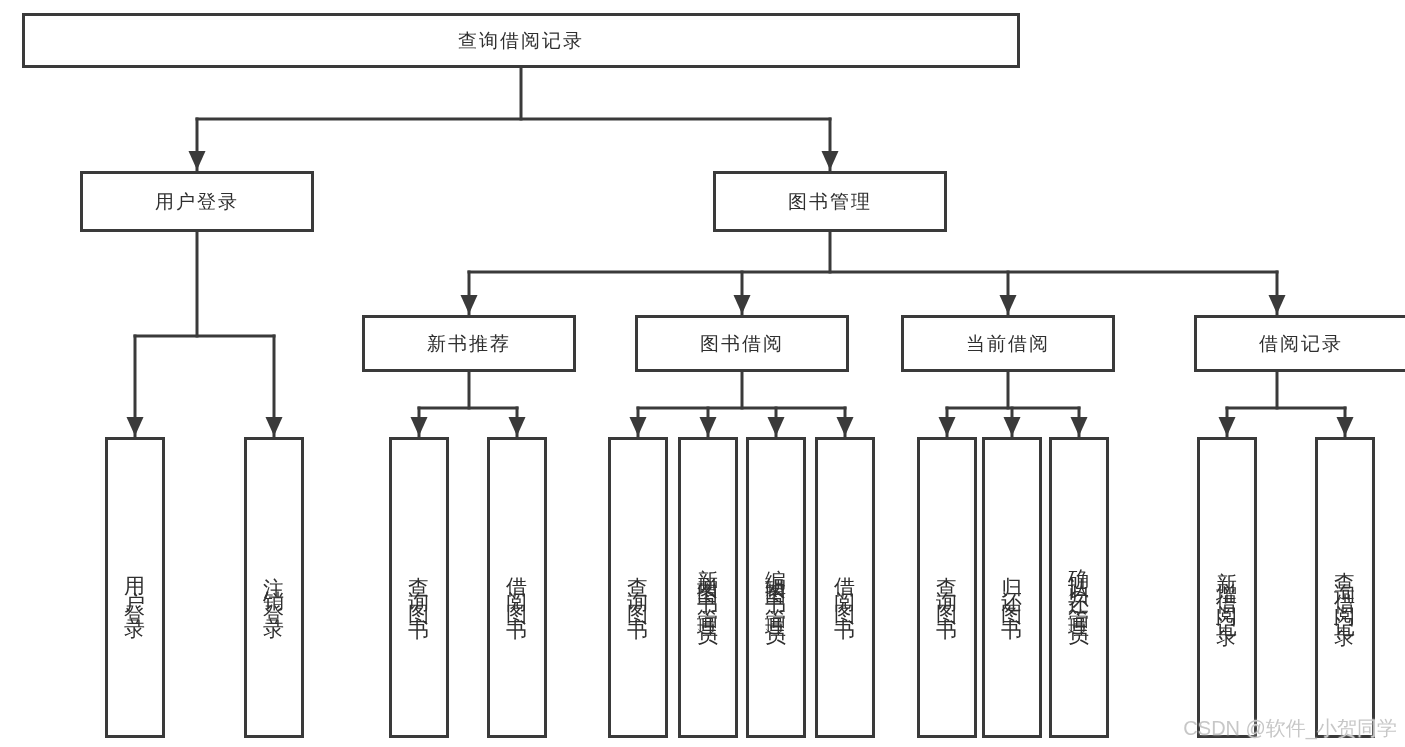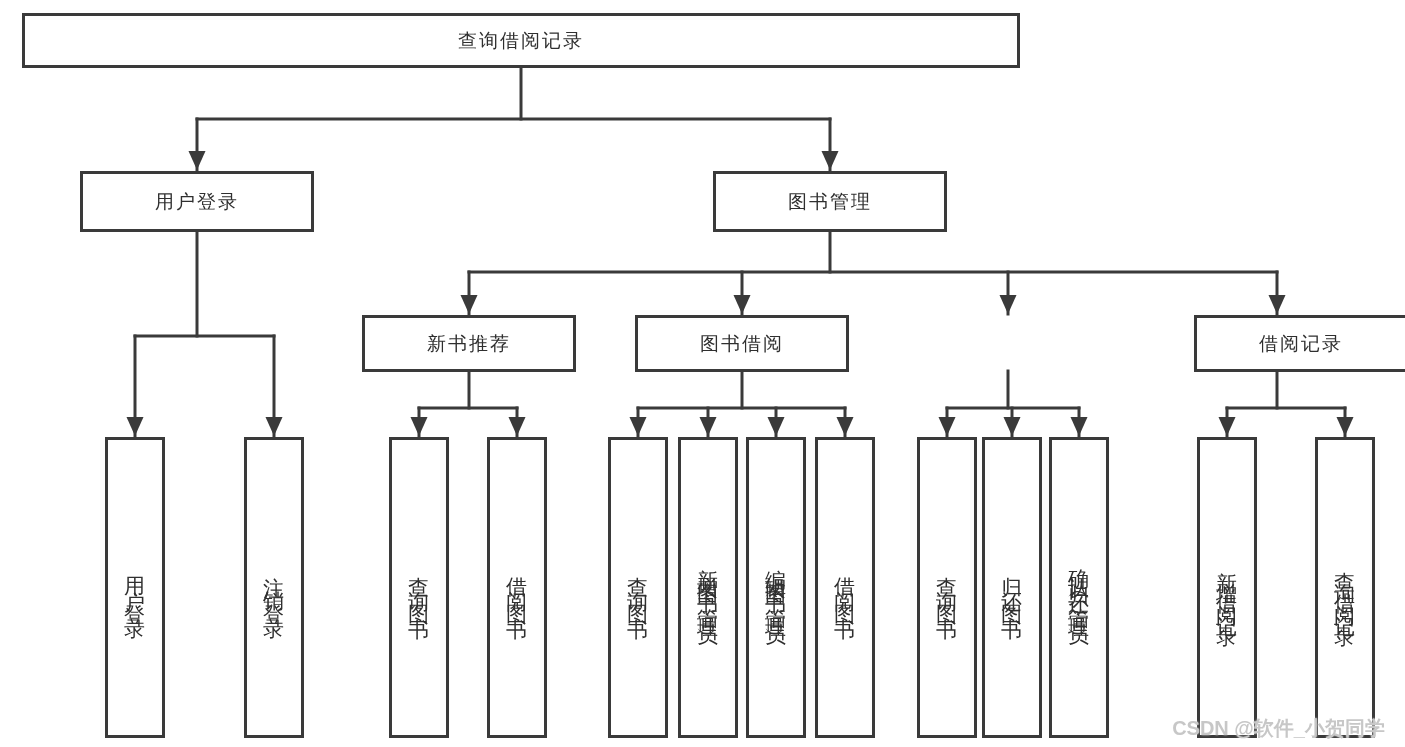--- a/index.html
+++ b/index.html
@@ -27,28 +27,27 @@
     text-orientation: mixed;
     font-size: 21px;
     color: #2f2f2f;
     line-height: 1;
   }
   .sp4 > span { letter-spacing: 14px; }
   .sp6 > span { letter-spacing: 11px; }
   .sp9 > span { letter-spacing: 8px; }
   .watermark {
     position: absolute;
-    right: 20px;
+    right: 8px;
     bottom: 5px;
     z-index: 5;
     font-size: 20px;
     color: #c7c7c7;
     text-shadow: 0 0 2px #ffffff;
     white-space: nowrap;
-    font-weight: bold;
   }
 </style>
 </head>
 <body>
 
 <div class="canvas">
 
   <svg class="wires" width="1405" height="747" viewBox="0 0 1405 747">
     <defs>
       <marker id="arw" markerUnits="userSpaceOnUse" markerWidth="22" markerHeight="20" refX="19" refY="8.5" orient="auto" overflow="visible">
@@ -109,20 +108,23 @@
   <div class="box" style="left:713px; top:171px; width:234px; height:61px;align-items:center;">
     <span class="hlabel">图书管理</span>
   </div>
 
   <div class="box" style="left:635px; top:315px; width:214px; height:57px;">
     <span class="hlabel">图书借阅</span>
   </div>
   <div class="box" style="left:362px; top:315px; width:214px; height:57px;">
     <span class="hlabel">新书推荐</span>
   </div>
+  <div class="box" style="left:901px; top:315px; width:214px; height:57px;">
+    <span class="hlabel">当前借阅</span>
+  </div>
   <div class="box" style="left:1170px; top:315px; width:214px; height:57px;margin-left:24px;">
     <span class="hlabel">借阅记录</span>
   </div>
 
   <div class="box leaf sp4" style="left:105px; top:437px; width:60px; height:301px;">
     <span>用户登录</span>
   </div>
   <div class="box leaf sp4" style="left:244px; top:437px; width:60px; height:301px;">
     <span>注销登录</span>
   </div>

